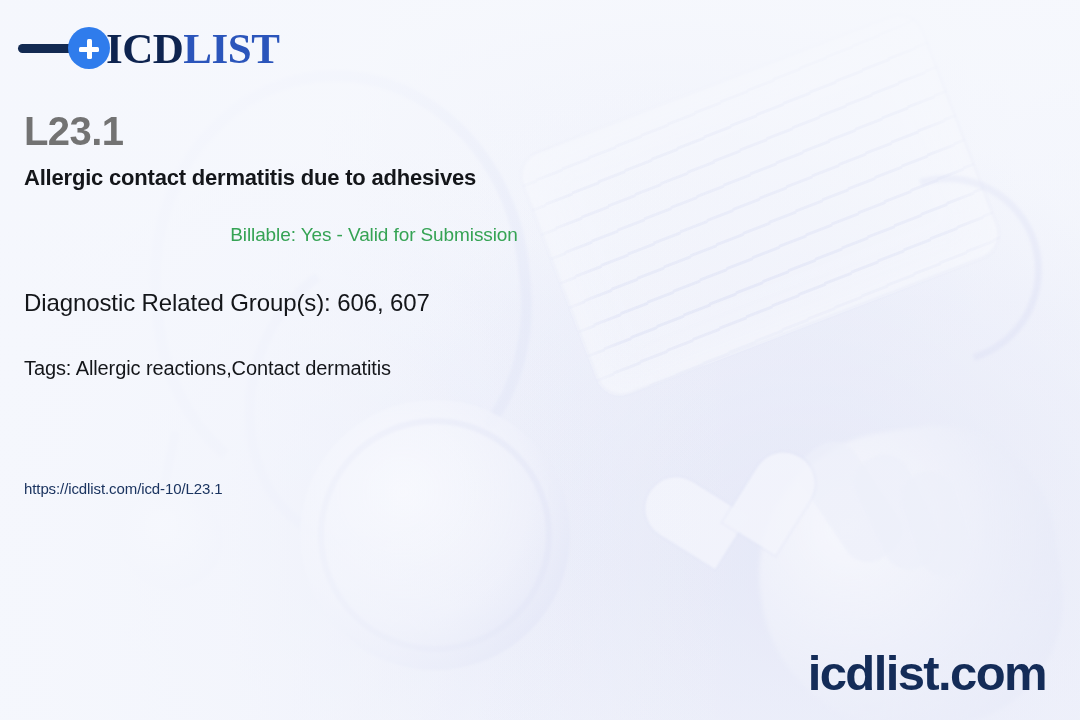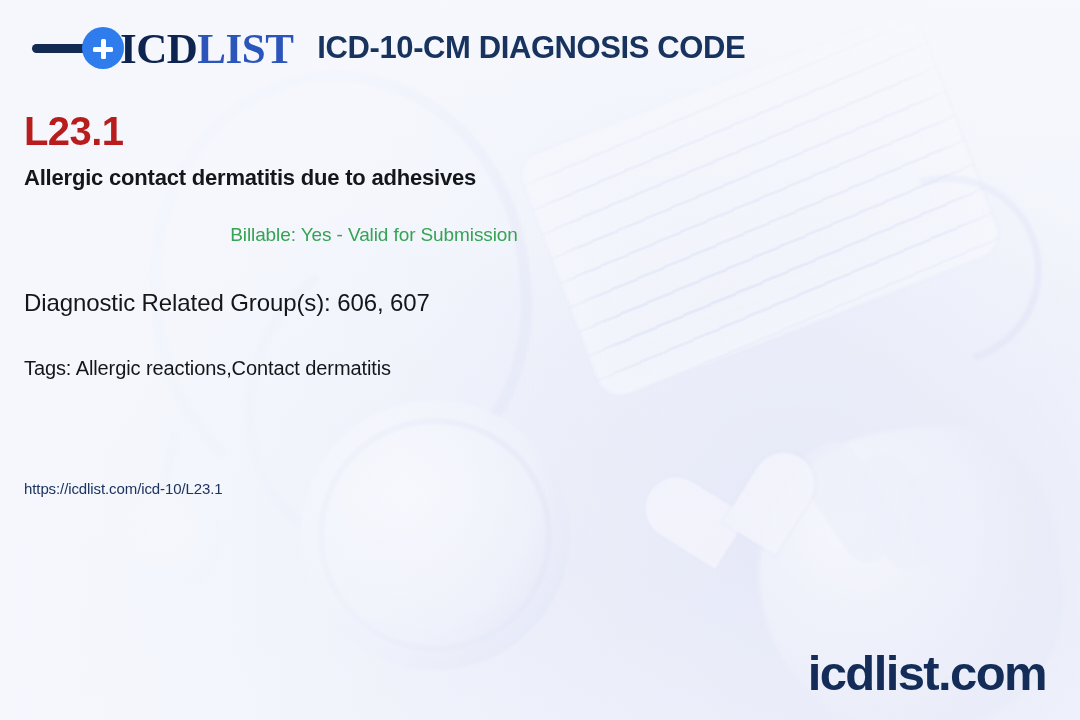--- a/index.html
+++ b/index.html
@@ -206,21 +206,21 @@
                                         rgba(245,247,253,0.18) 46%, rgba(245,247,253,0.00) 70%);
   }
 
   
   .header {
     position: absolute;
     left: 0; top: 0;
     width: 1080px; height: 96px;
     display: flex;
     align-items: center;
-    padding-left: 32px;
+    padding-left: 18px;
   }
 
   .logo {
     display: flex;
     align-items: center;
     height: 56px;
   }
 
   .logo-dash {
     width: 56px;
@@ -274,21 +274,21 @@
   .content {
     position: absolute;
     left: 24px;
     top: 108px;
     width: 700px;
   }
 
   .code {
     font-size: 40px;
     font-weight: bold;
-    color: #b91c1c;
+    color: #737373;
     letter-spacing: -0.6px;
     line-height: 1.15;
   }
 
   .desc {
     margin-top: 11px;
     font-size: 22px;
     font-weight: bold;
     color: #14161a;
     letter-spacing: -0.2px;
@@ -359,21 +359,20 @@
     <div class="bd-wash"></div>
     <div class="bd-wash-left"></div>
   </div>
 
   <div class="header">
     <div class="logo">
       <div class="logo-dash"></div>
       <div class="logo-plus"></div>
       <div class="logo-word"><span class="logo-icd">ICD</span><span class="logo-list">LIST</span></div>
     </div>
-    <div class="header-title">ICD-10-CM DIAGNOSIS CODE</div>
   </div>
 
   <div class="content">
     <div class="code">L23.1</div>
     <div class="desc">Allergic contact dermatitis due to adhesives</div>
     <div class="billable">Billable: Yes - Valid for Submission</div>
     <div class="drg">Diagnostic Related Group(s): 606, 607</div>
     <div class="tags">Tags: Allergic reactions,Contact dermatitis</div>
     <div class="url">https://icdlist.com/icd-10/L23.1</div>
   </div>

